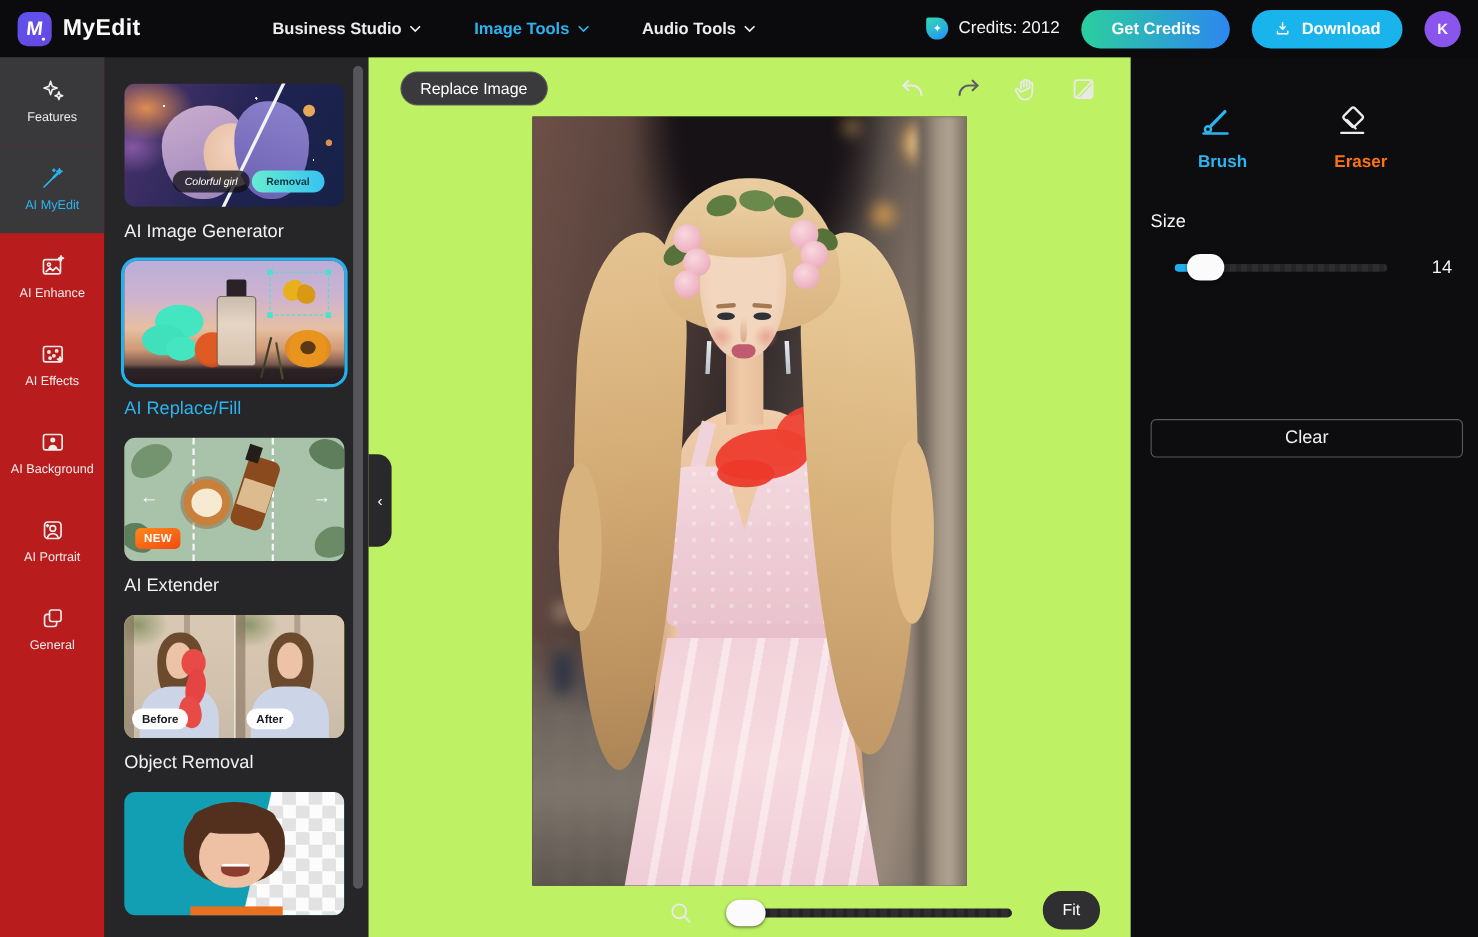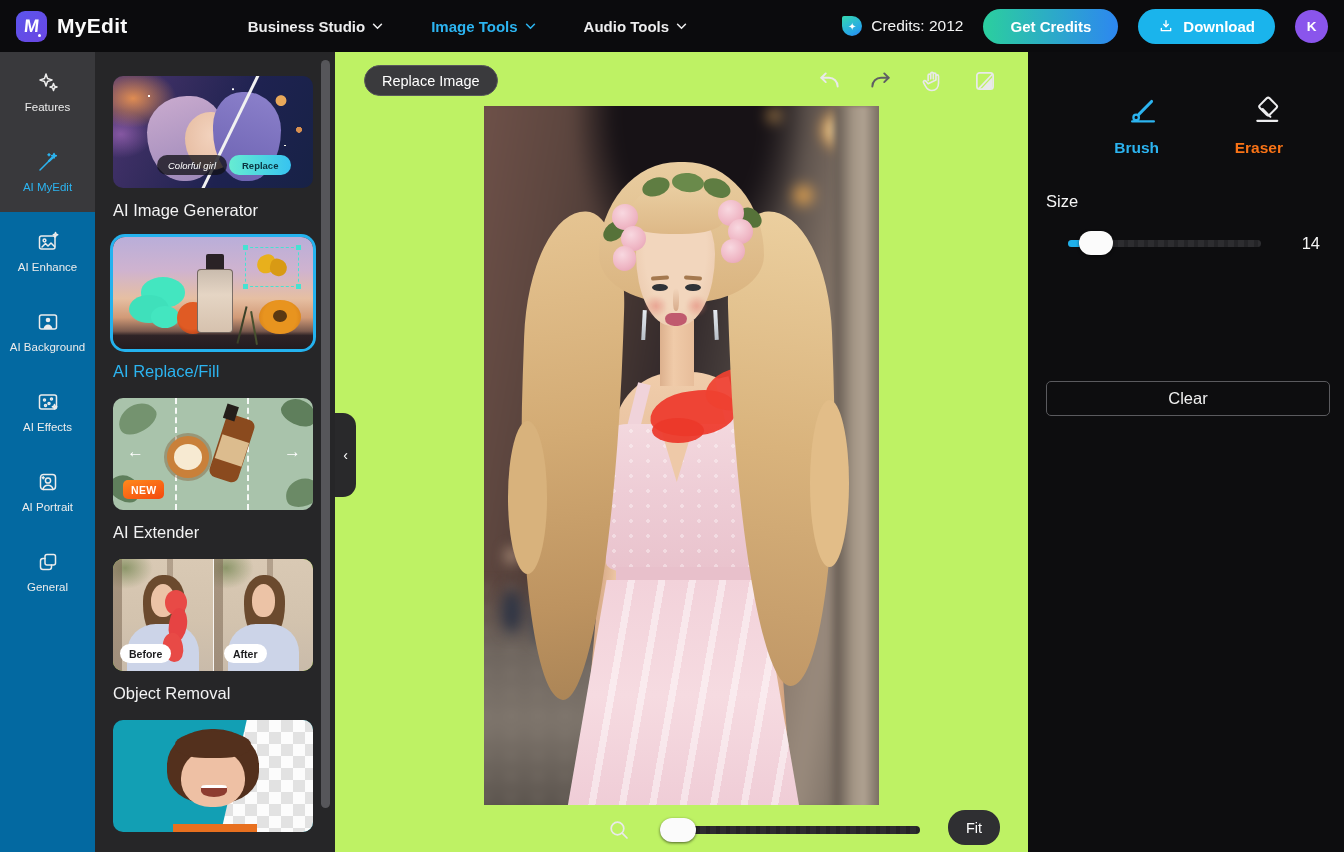--- a/index.html
+++ b/index.html
@@ -24,21 +24,21 @@
   .credits { display:flex; align-items:center; gap:9px; font-size:15.5px; color:#f5f5f5; }
   .credit-drop { width:20px; height:20px; border-radius:2px 50% 50% 50%; background:linear-gradient(150deg,#35d8b0 0%,#26a7e8 70%,#2d7ef0 100%); display:flex; align-items:center; justify-content:center; font-size:10px; color:#fff; }
   .btn-get { height:35px; padding:0 27px; border-radius:18px; border:none; background:linear-gradient(90deg,#2bcf9e 0%,#2d87f0 100%); color:#fff; font-size:15px; font-weight:700; font-family:inherit; cursor:pointer; }
   .btn-download { height:35px; padding:0 20px; border-radius:18px; border:none; background:#1ab4ec; color:#fff; font-size:15px; font-weight:600; font-family:inherit; display:flex; align-items:center; gap:9px; cursor:pointer; }
   .avatar { width:33px; height:33px; border-radius:50%; background:#8a55ec; color:#fff; display:flex; align-items:center; justify-content:center; font-size:13.5px; font-weight:700; cursor:pointer; }
 
   
   .body { position:absolute; left:0; top:52px; width:1344px; height:800px; display:flex; }
 
   
-  .rail { width:95px; background:#0369a1; flex:none; display:flex; flex-direction:column; }
+  .rail { width:95px; background:#b91c1c; flex:none; display:flex; flex-direction:column; }
   .rail-item { height:80px; display:flex; flex-direction:column; align-items:center; justify-content:center; gap:7px; font-size:11.5px; color:#ececec; text-align:center; line-height:1.15; cursor:pointer; }
   .rail-item svg { stroke:#ececec; fill:none; stroke-width:1.5; stroke-linecap:round; stroke-linejoin:round; }
   .rail-item.raised { background:#39393c; }
   .rail-item.active { color:#2cb4f0; }
   .rail-item.active svg { stroke:#2cb4f0; }
 
   
   .panel { width:240px; background:#262628; flex:none; position:relative; overflow:hidden; padding:24px 0 0 18px; }
   .card { width:200px; height:112px; border-radius:10px; position:relative; overflow:hidden; cursor:pointer; background:#84cc16; }
   .card.selected { box-shadow:0 0 0 3px #24b2ee; border-radius:12px; }
@@ -131,21 +131,21 @@
   
   .zoom-mag { position:absolute; left:272px; top:766px; width:24px; height:24px; cursor:pointer; }
   .zoom-slider { position:absolute; left:325px; top:774px; width:260px; height:8px; border-radius:4px;
     background:repeating-linear-gradient(90deg,#2d2d30 0 6px,#242427 6px 10px); cursor:pointer; }
   .zoom-thumb { position:absolute; left:0; top:-8px; width:36px; height:24px; border-radius:12px; background:#fbfbfb; box-shadow:0 1px 3px rgba(0,0,0,.6); cursor:grab; }
   .btn-fit { position:absolute; left:613px; top:758px; width:52px; height:35px; border-radius:17px; border:none; background:#2f2f32; color:#fff; font-size:14.5px; font-family:inherit; cursor:pointer; }
 
   
   .inspector { width:316px; flex:none; position:relative; background:#0d0d0f; }
   .tool-row { position:absolute; top:42px; left:0; right:0; display:flex; justify-content:center; gap:54px; }
-  .tool { display:flex; flex-direction:column; align-items:flex-end; gap:13px; cursor:pointer; width:70px; }
+  .tool { display:flex; flex-direction:column; align-items:flex-start; gap:13px; cursor:pointer; width:70px; }
   .tool svg { fill:none; stroke-linecap:round; stroke-linejoin:round; }
   .tool-label { font-size:15.5px; font-weight:600; color:#f97316; }
   .tool.active .tool-label { color:#2cb4f0; }
   .size-label { position:absolute; left:18px; top:140px; font-size:16.5px; color:#f5f5f5; }
   .size-slider { position:absolute; left:40px; top:188px; width:193px; height:7px; border-radius:4px;
     background:repeating-linear-gradient(90deg,#2d2d30 0 6px,#242427 6px 10px); cursor:pointer; }
   .size-fill { position:absolute; left:0; top:0; width:20px; height:7px; border-radius:4px; background:#1fb0ea; }
   .size-thumb { position:absolute; left:11px; top:-9px; width:34px; height:24px; border-radius:12px; background:#fbfbfb; box-shadow:0 1px 3px rgba(0,0,0,.6); cursor:grab; }
   .size-value { position:absolute; right:24px; top:182px; font-size:16.5px; color:#f5f5f5; }
   .btn-next { position:absolute; left:18px; right:14px; top:277px; height:36px; border-radius:5px; border:none; background:#19ade5; color:#fff; font-size:16.5px; font-weight:700; font-family:inherit; cursor:pointer; }
@@ -310,35 +310,35 @@
             <rect x="3.5" y="6" width="15.5" height="13" rx="2"></rect>
             <circle cx="8.5" cy="10.5" r="1.4"></circle>
             <path d="M6 17l3.5-3.5 2.5 2.5 3-3 3.5 3.5"></path>
             <path d="M19.5 2.5l.6 1.6 1.6.6-1.6.6-.6 1.6-.6-1.6-1.6-.6 1.6-.6z"></path>
           </svg>
         <span>AI Enhance</span>
       </div>
       <div class="rail-item">
         <svg width="24" height="24" viewBox="0 0 24 24">
             <rect x="3.5" y="5" width="17" height="14" rx="2"></rect>
-            <circle cx="12" cy="10" r="2.3" fill="currentColor" stroke="none" style="fill:#ececec"></circle>
-            <path d="M7.5 19c.4-3 2.2-4.6 4.5-4.6s4.1 1.6 4.5 4.6" style="fill:#ececec" stroke="none"></path>
-          </svg>
-        <span>AI Background</span>
-      </div>
-      <div class="rail-item">
-        <svg width="24" height="24" viewBox="0 0 24 24">
-            <rect x="3.5" y="5" width="17" height="14" rx="2"></rect>
             <circle cx="8.5" cy="10" r="1"></circle>
             <circle cx="13" cy="13.5" r="1"></circle>
             <circle cx="9.5" cy="15.5" r="1"></circle>
             <circle cx="15.5" cy="9" r="1"></circle>
             <path d="M18.5 14.5l.6 1.6 1.6.6-1.6.6-.6 1.6-.6-1.6-1.6-.6 1.6-.6z"></path>
           </svg>
         <span>AI Effects</span>
+      </div>
+      <div class="rail-item">
+        <svg width="24" height="24" viewBox="0 0 24 24">
+            <rect x="3.5" y="5" width="17" height="14" rx="2"></rect>
+            <circle cx="12" cy="10" r="2.3" fill="currentColor" stroke="none" style="fill:#ececec"></circle>
+            <path d="M7.5 19c.4-3 2.2-4.6 4.5-4.6s4.1 1.6 4.5 4.6" style="fill:#ececec" stroke="none"></path>
+          </svg>
+        <span>AI Background</span>
       </div>
       <div class="rail-item">
         <svg width="24" height="24" viewBox="0 0 24 24">
             <rect x="4.5" y="4.5" width="15" height="15" rx="3"></rect>
             <circle cx="12" cy="10.5" r="2.6"></circle>
             <path d="M7 19.5c.5-2.8 2.4-4.3 5-4.3s4.5 1.5 5 4.3"></path>
             <path d="M7.2 6.8v2M6.2 7.8h2"></path>
           </svg>
         <span>AI Portrait</span>
       </div>
@@ -352,21 +352,21 @@
     </aside>
 
     <aside class="panel">
 
       <div class="card t1">
         <div class="t1-hairL"></div>
         <div class="t1-face"></div>
         <div class="t1-hairR"></div>
         <div class="t1-diag"></div>
         <div class="t1-cap">Colorful girl</div>
-        <div class="t1-gen">Replace</div>
+        <div class="t1-gen">Removal</div>
       </div>
       <div class="card-label">AI Image Generator</div>
 
       <div class="card t2 selected">
         <div class="t2-teal1"></div>
         <div class="t2-teal2"></div>
         <div class="t2-teal3"></div>
         <div class="t2-red"></div>
         <div class="t2-cap"></div>
         <div class="t2-bottle"></div>

